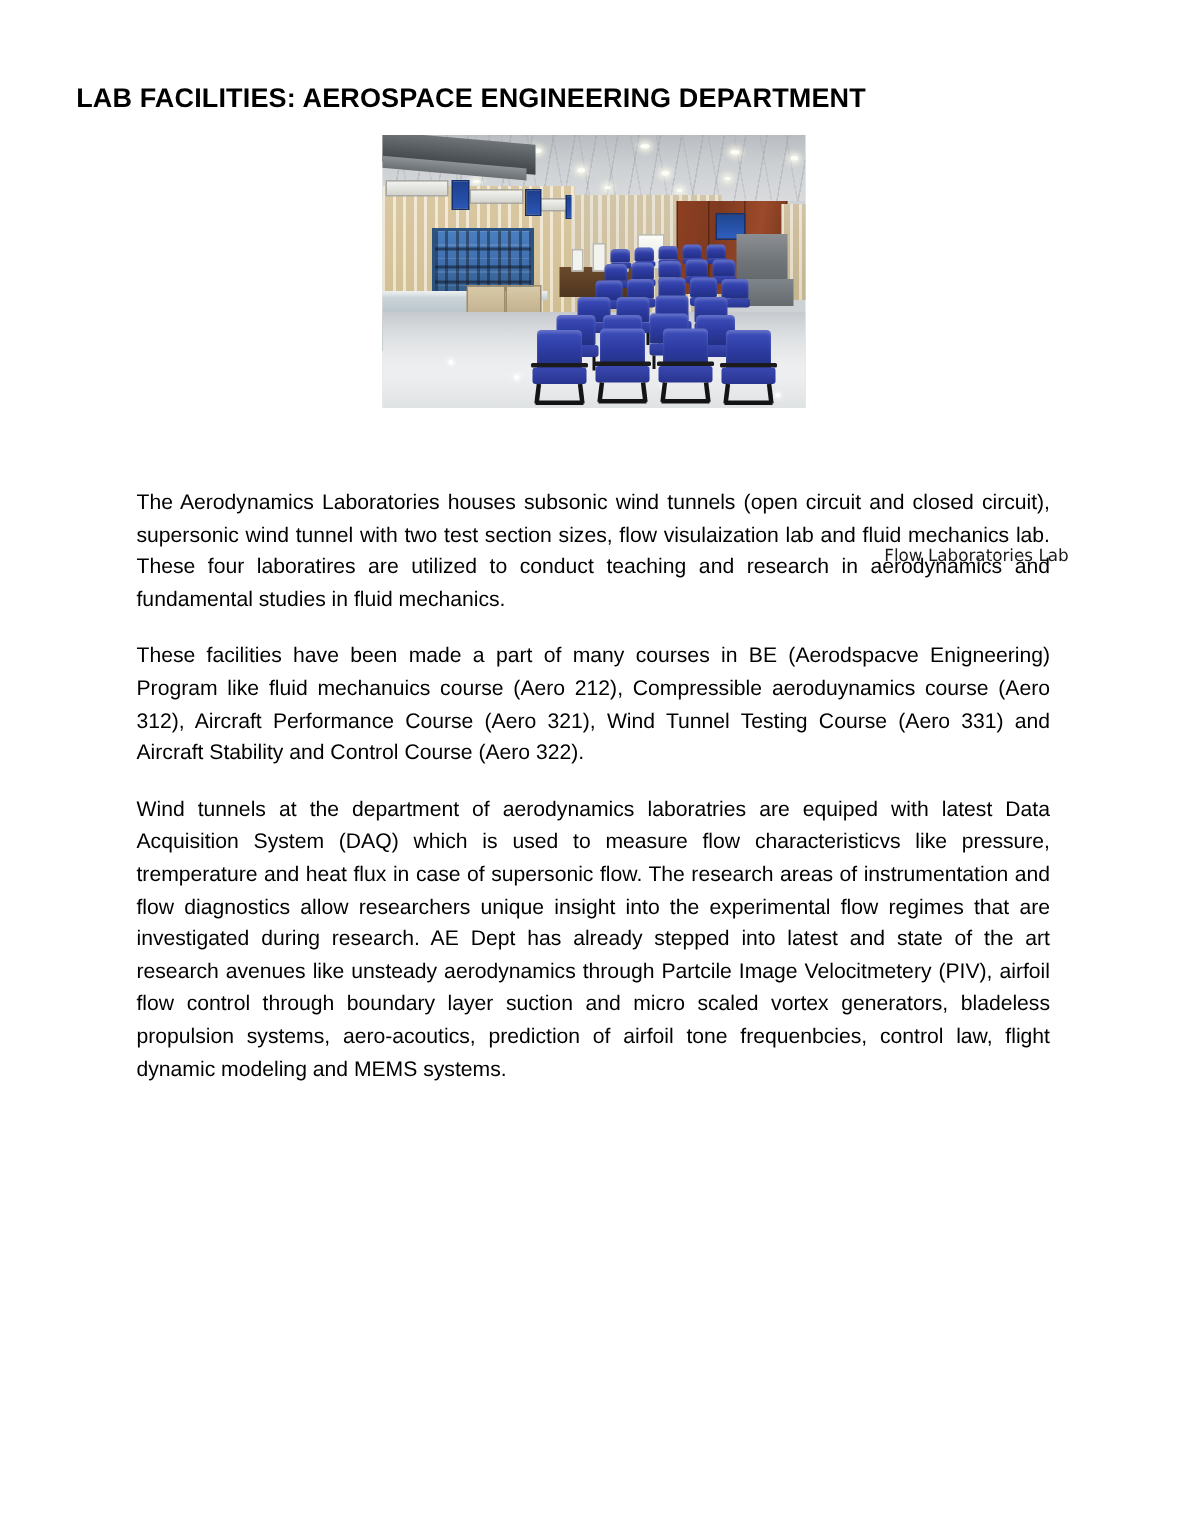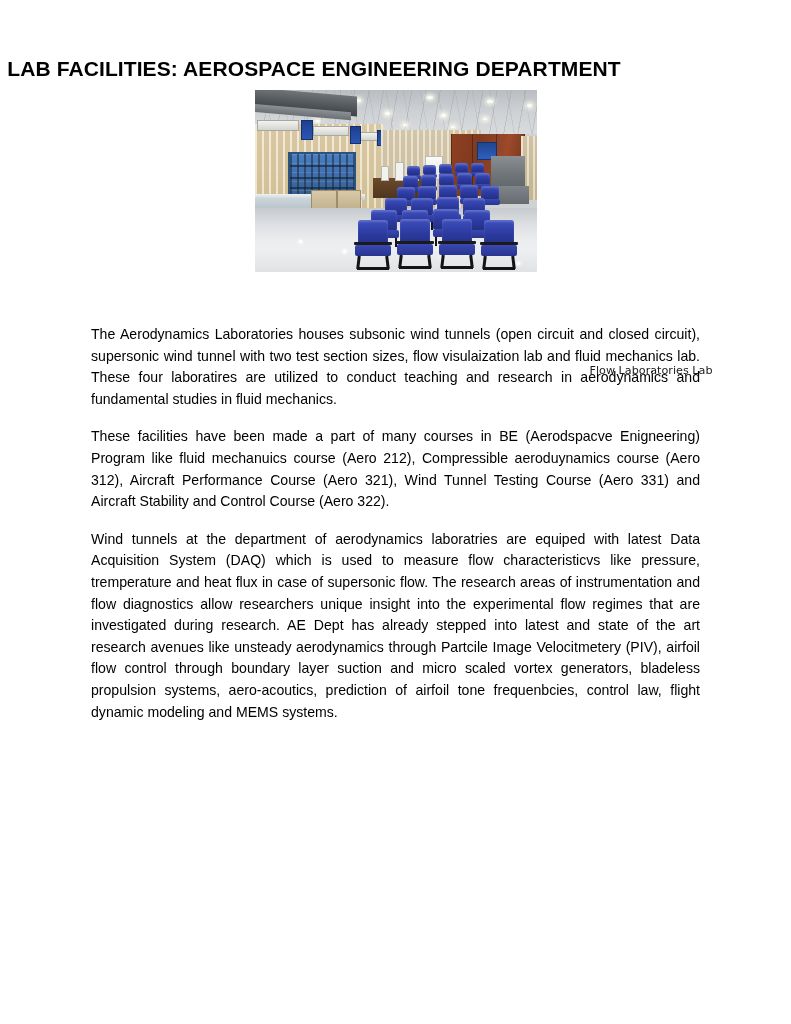--- a/index.html
+++ b/index.html
@@ -26,21 +26,21 @@
   }
 
   
   .doc-title {
     position: absolute;
     left: 0;
     top: 43px;
     width: 628px;
     text-align: center;
     font-family: "Liberation Sans", sans-serif;
-    font-size: 21px;
+    font-size: 18px;
     font-weight: bold;
     letter-spacing: 0.1px;
     color: #000000;
   }
 
   
   .figure-block {
     position: absolute;
     left: 255px;
     top: 90px;

